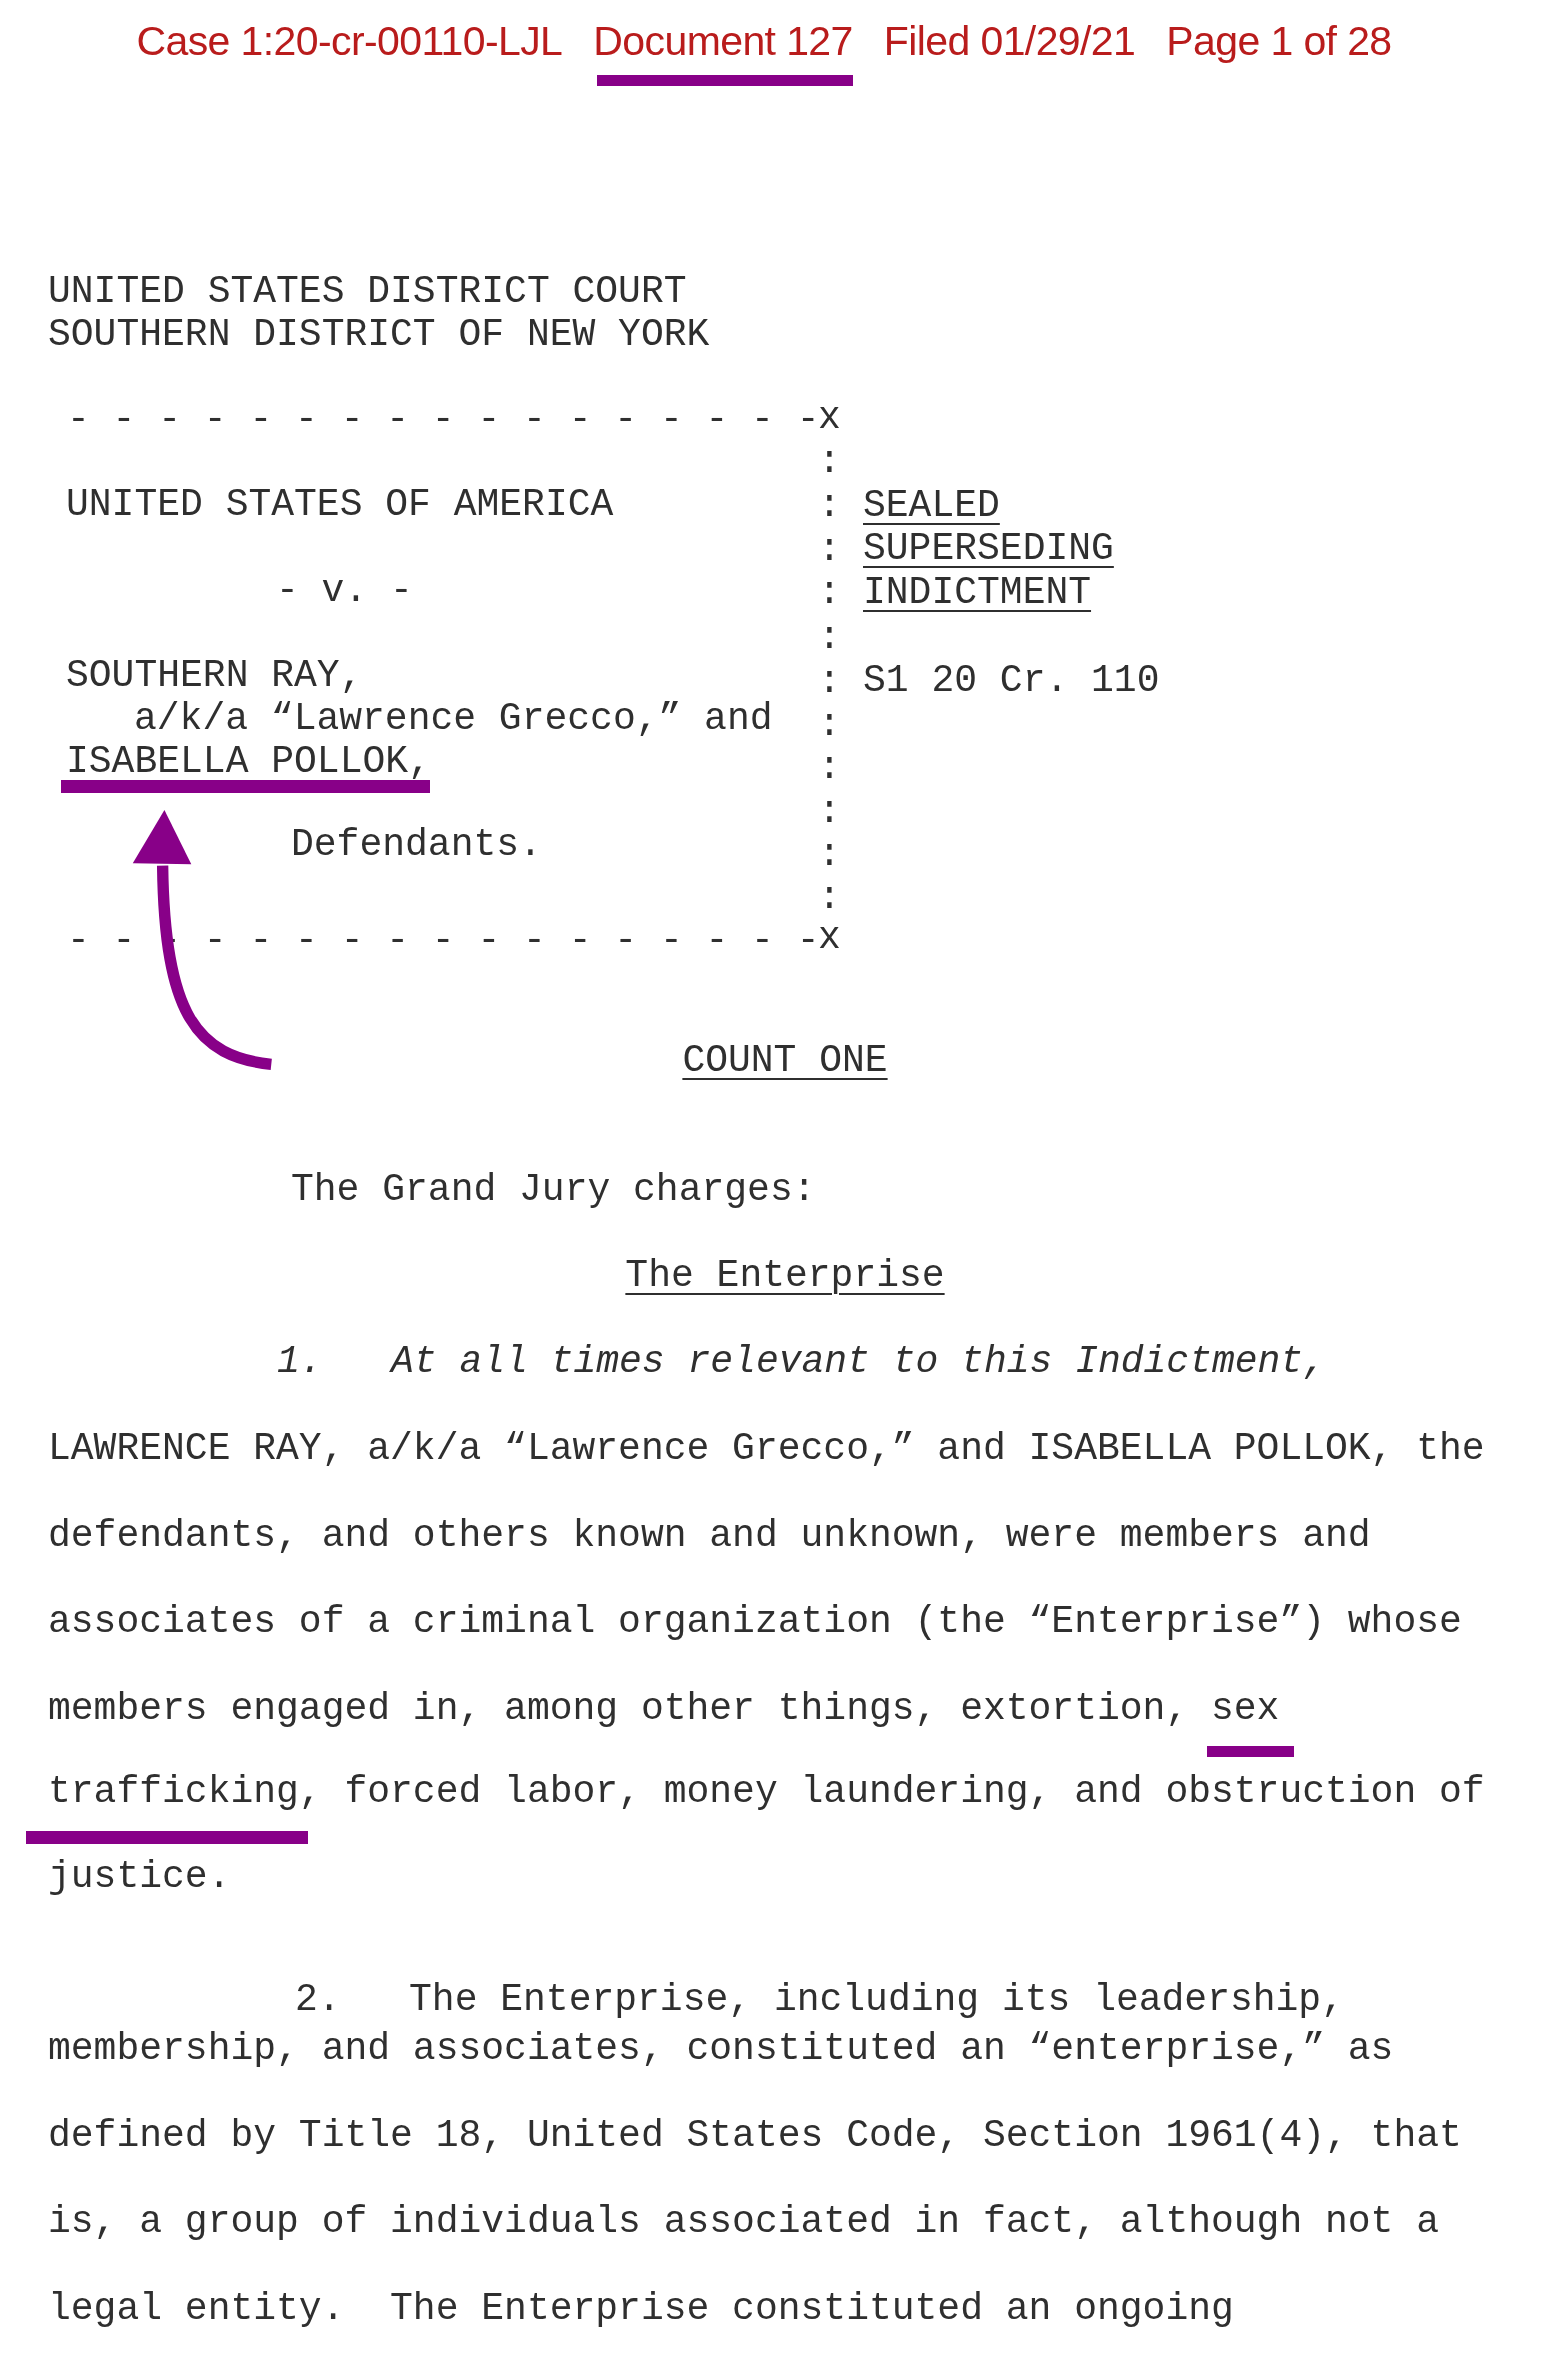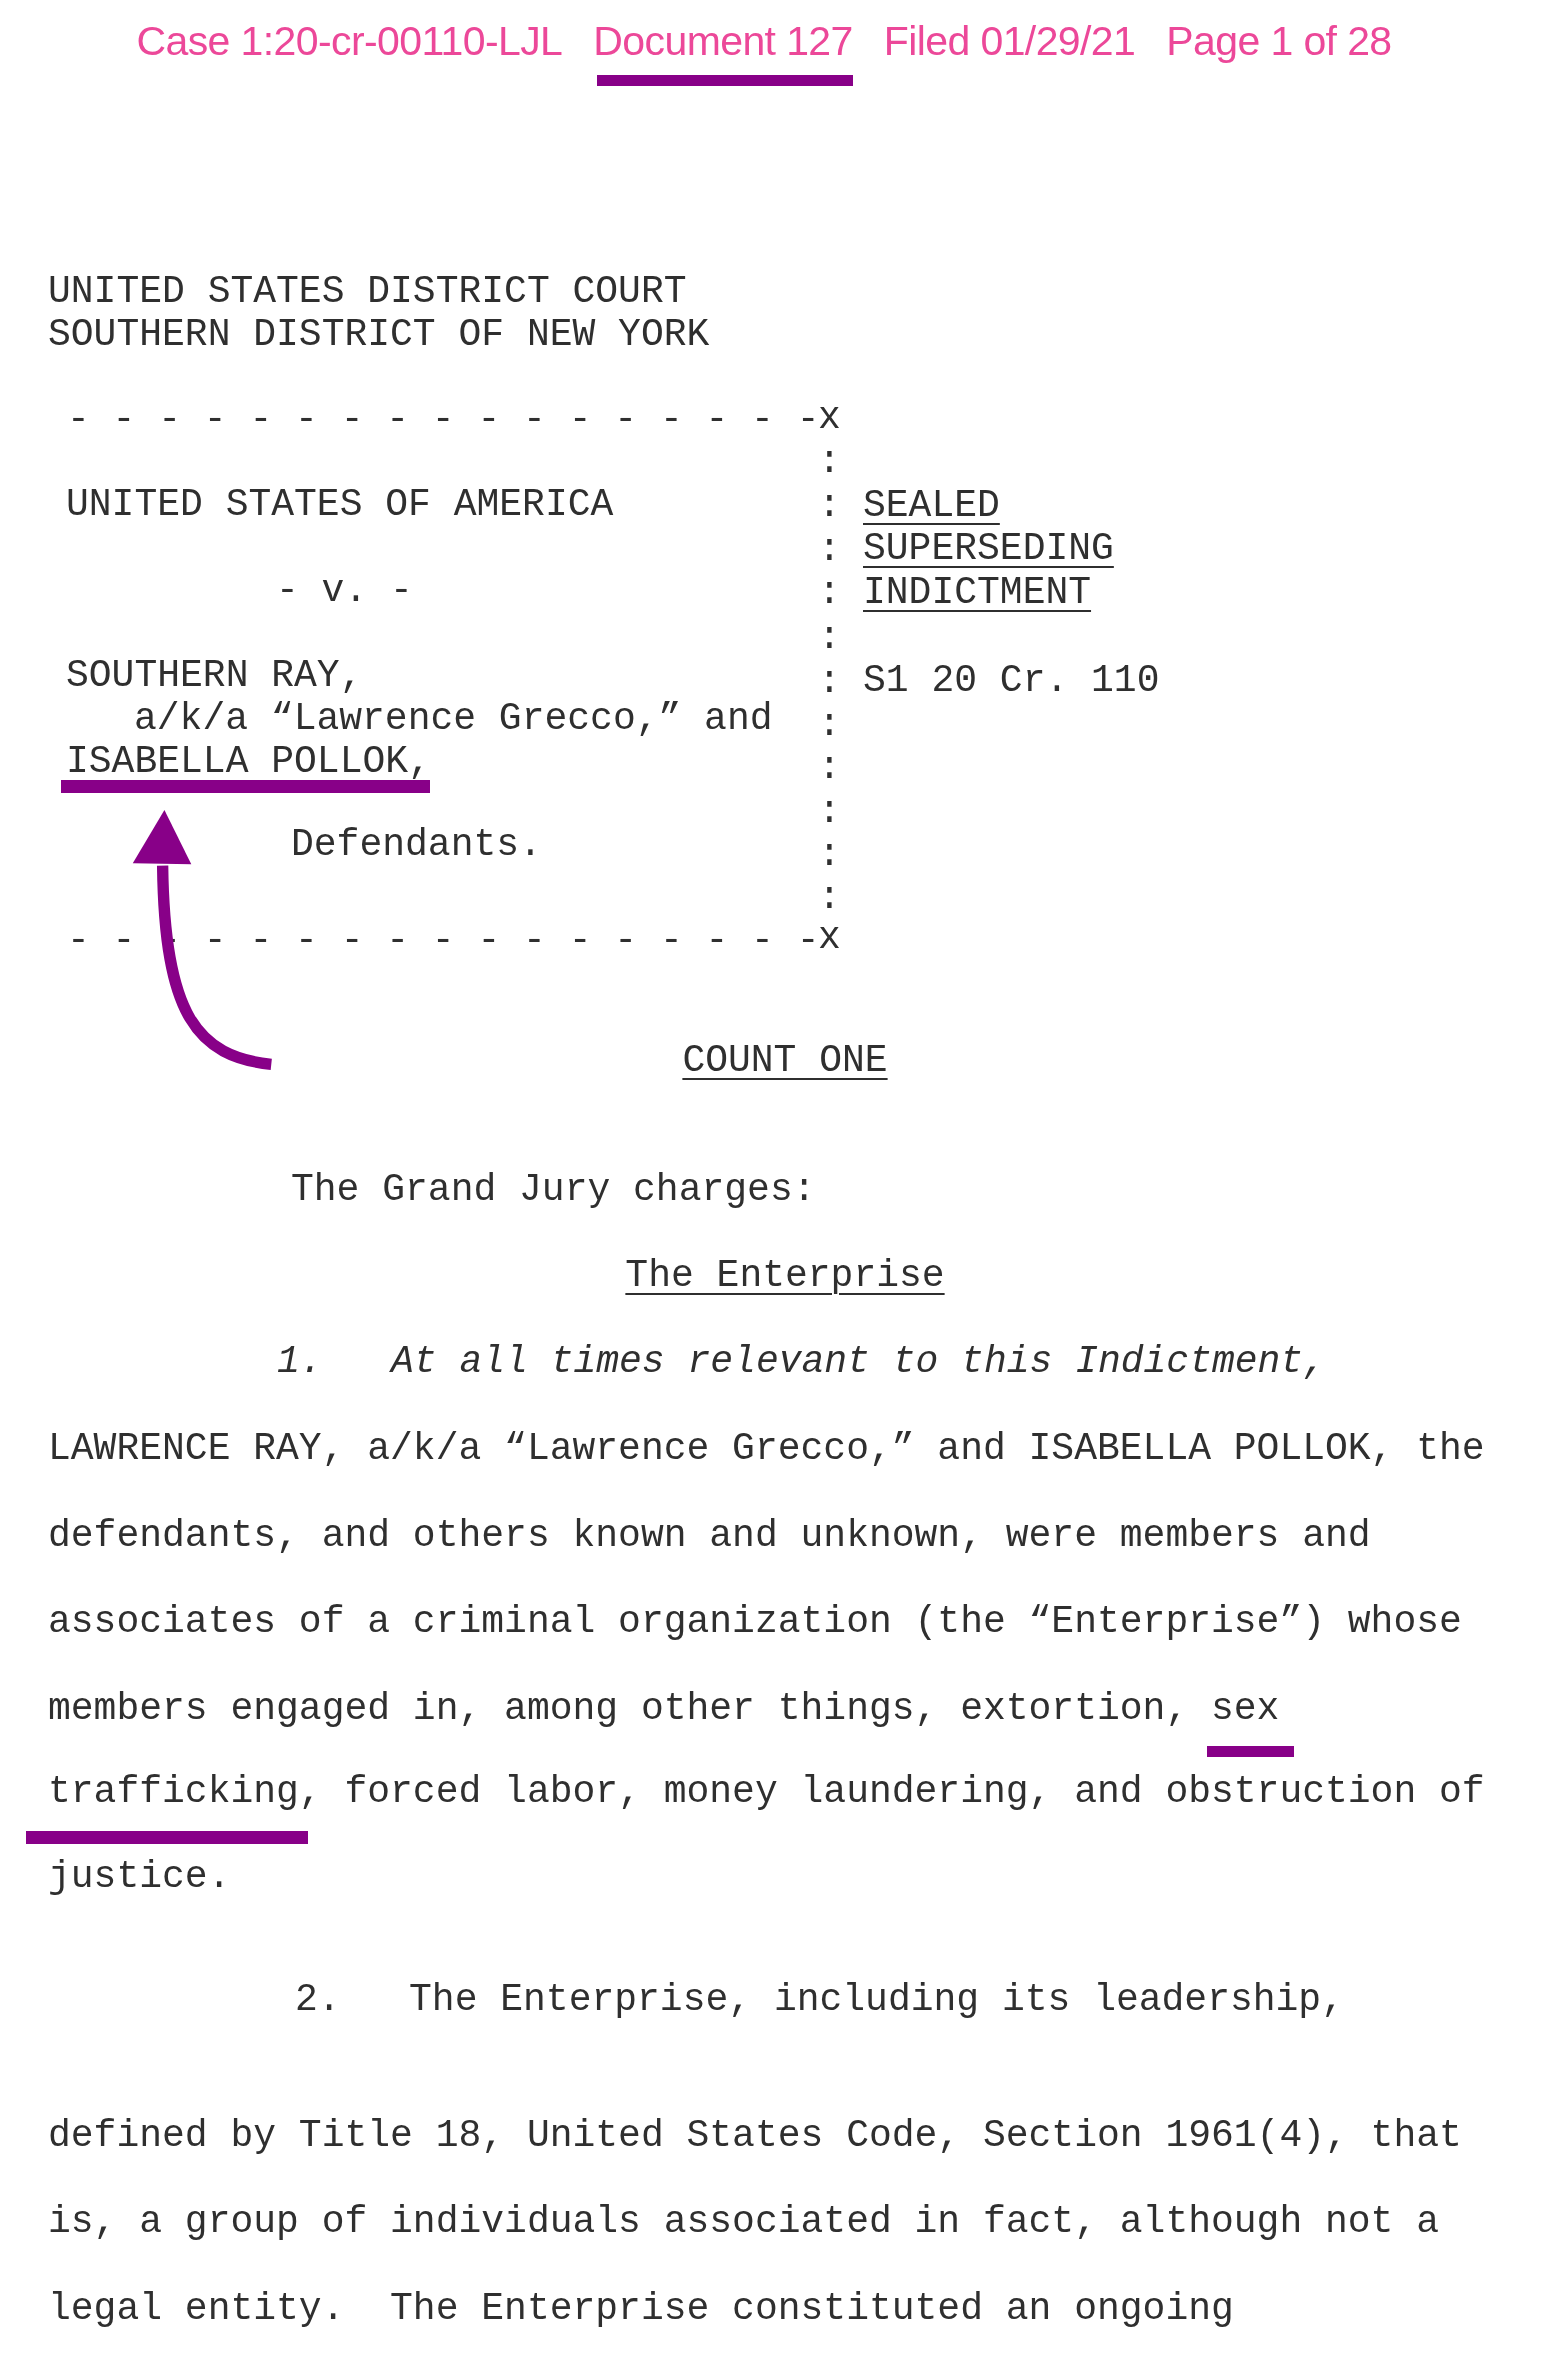--- a/index.html
+++ b/index.html
@@ -1,20 +1,20 @@
 <!DOCTYPE html>
 <html style="font-size:9.6px"><head>
 <meta charset="utf-8">
 <style>
   html, body { margin: 0; padding: 0; background: #ffffff; }
   body { width: 1546px; height: 2377px; position: relative; overflow: hidden; }
   .page { position: absolute; left: 0; top: 0; width: 1546px; height: 2377px; background: #ffffff; }
   .hdr {
     position: absolute; top: 18px; left: 0; width: 1528px; text-align: center;
-    font-family: "Liberation Sans", sans-serif; font-size: 41px; color: #ec4899;
+    font-family: "Liberation Sans", sans-serif; font-size: 41px; color: #b91c1c;
     white-space: pre; letter-spacing: -0.6px;
   }
   .hdr span { margin: 0 15.5px; }
   .mono {
     position: absolute; font-family: "Liberation Mono", monospace; font-size: 38px;
     color: #2f2f2f; white-space: pre; line-height: 1;
   }
   .u { text-decoration: underline; text-decoration-thickness: 2.4px; text-underline-offset: 7.2px; }
   .mark { position: absolute; background: #880088; }
   .centered { position: absolute; left: 0; width: 1546px; }
@@ -76,18 +76,19 @@
   <div class="mono" style="left:48px; top:1430px;">LAWRENCE RAY, a/k/a “Lawrence Grecco,” and ISABELLA POLLOK, the</div>
   <div class="mono" style="left:48px; top:1517px;">defendants, and others known and unknown, were members and</div>
   <div class="mono" style="left:48px; top:1603px;">associates of a criminal organization (the “Enterprise”) whose</div>
   <div class="mono" style="left:48px; top:1690px;">members engaged in, among other things, extortion, sex</div>
   <div class="mark" style="left:1207px; top:1746px; width:87px; height:11.3px;"></div>
   <div class="mono" style="left:48px; top:1773px;">trafficking, forced labor, money laundering, and obstruction of</div>
   <div class="mark" style="left:26px; top:1831px; width:282px; height:12.5px;"></div>
   <div class="mono" style="left:48px; top:1858px;">justice.</div>
 
   <div class="mono" style="left:295px; top:1944px;margin-top:37px;">2.   The Enterprise, including its leadership,</div>
+  <div class="mono" style="left:48px; top:2030px;">membership, and associates, constituted an “enterprise,” as</div>
   <div class="mono" style="left:48px; top:2117px;">defined by Title 18, United States Code, Section 1961(4), that</div>
   <div class="mono" style="left:48px; top:2203px;">is, a group of individuals associated in fact, although not a</div>
   <div class="mono" style="left:48px; top:2290px;">legal entity.  The Enterprise constituted an ongoing</div>
 
 </div>
 
 
 </body></html>

